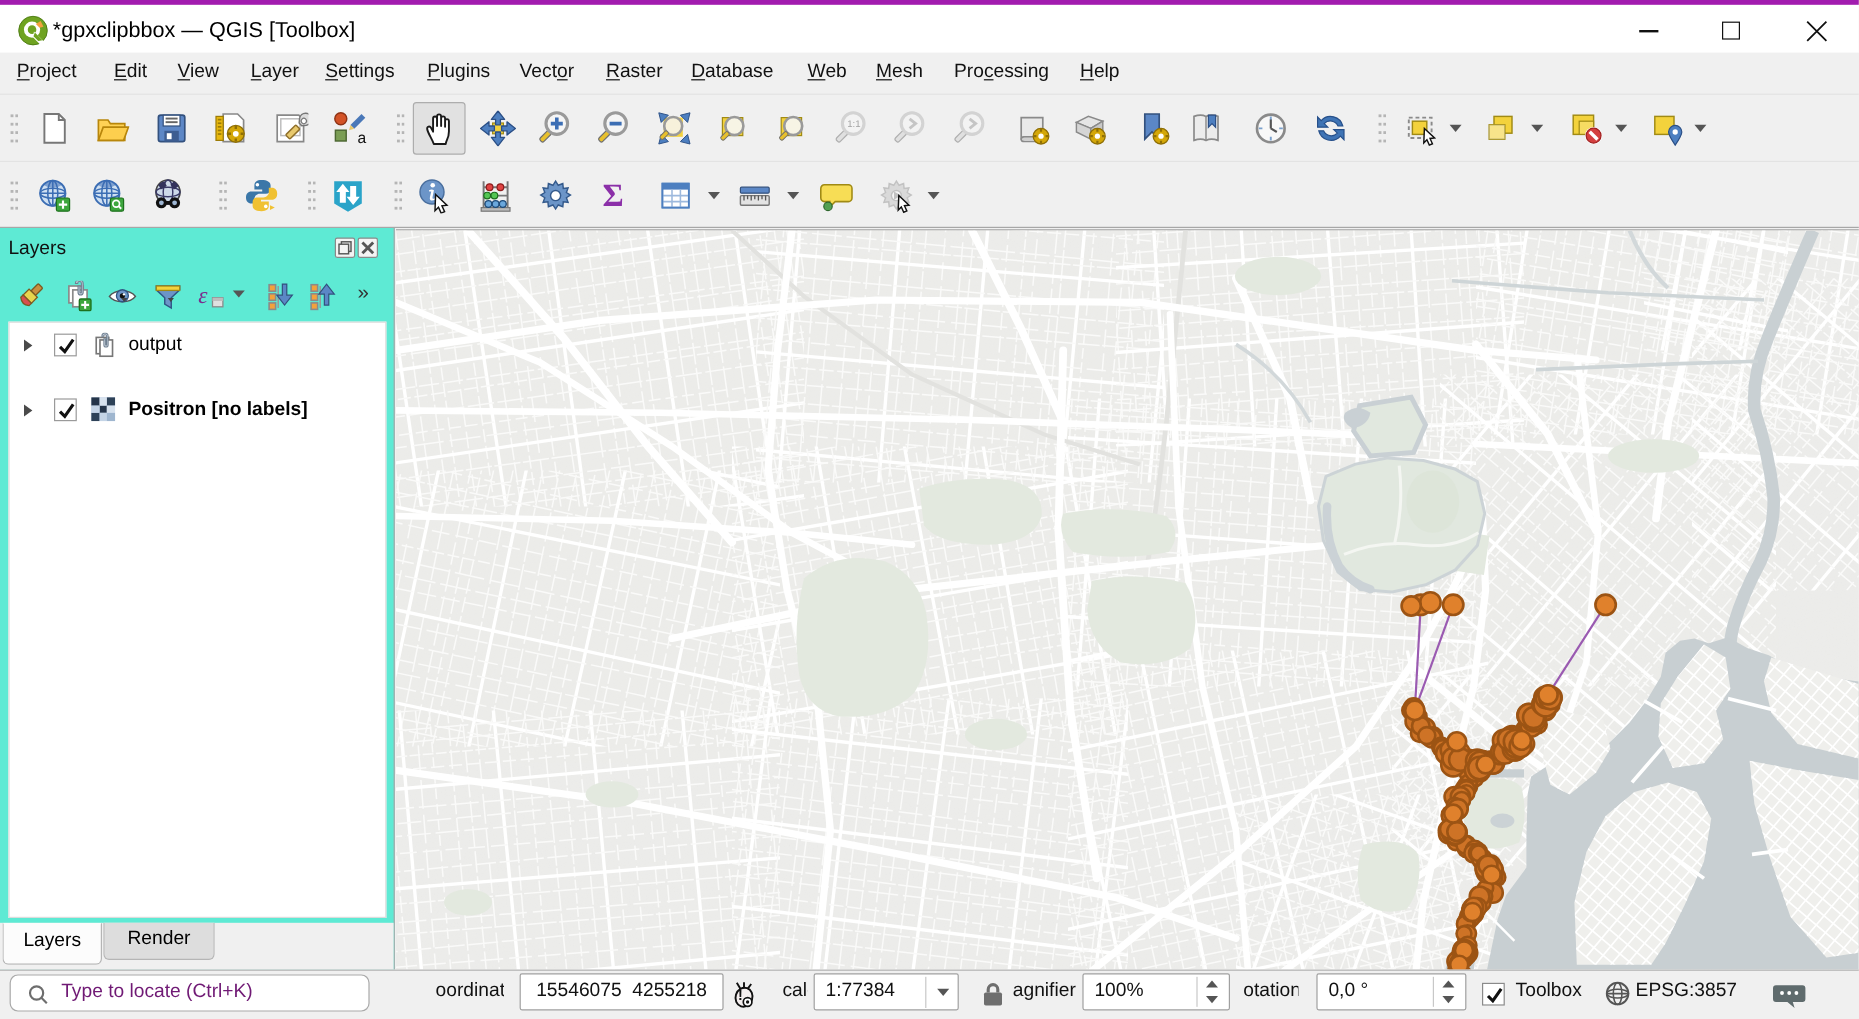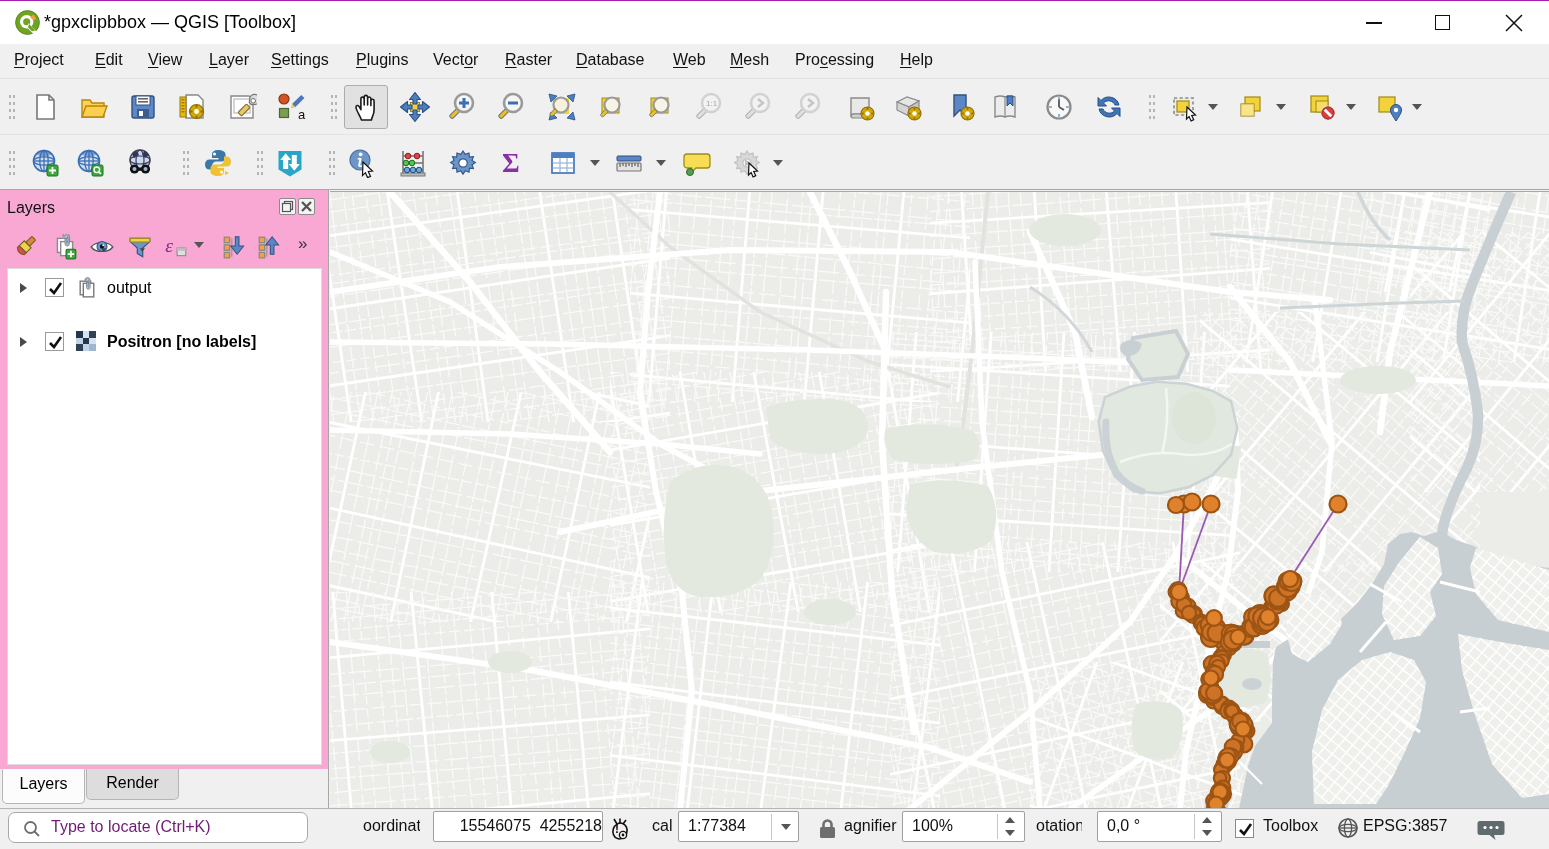--- a/index.html
+++ b/index.html
@@ -1,26 +1,26 @@
 <!DOCTYPE html>
 <html><head><meta charset="utf-8"><style>
 *{margin:0;padding:0;box-sizing:border-box}
 html,body{width:1549px;height:849px;overflow:hidden;font-family:"Liberation Sans",sans-serif;background:#f0f0f0}
 .abs{position:absolute}
-#titlebar{position:absolute;left:0;top:0;width:1549px;height:44px;background:#fff;border-top:1px solid #a21caf}
+#titlebar{position:absolute;left:0;top:0;width:1549px;height:44px;background:#fff;border-top:4px solid #a21caf}
 #title{position:absolute;left:44px;top:11px;font-size:18px;color:#000}
 #menubar{position:absolute;left:0;top:44px;width:1549px;height:34px;background:#f0f0f0;font-size:16px;color:#111}
 #menubar span{position:absolute;top:7px}
 #menubar u{text-decoration:underline;text-underline-offset:2px}
 #tb1{position:absolute;left:0;top:78px;width:1549px;height:56px;background:#f0f0f0;border-top:1px solid #e3e3e3}
 #tb2{position:absolute;left:0;top:134px;width:1549px;height:56px;background:#f0f0f0;border-top:1px solid #e3e3e3;border-bottom:1px solid #a7a7a7}
 .tbtn{position:absolute;top:13px;width:30px;height:30px}
 .grip{position:absolute;top:14px;width:7px;height:28px;background-image:radial-gradient(circle,#b5b5b5 1.2px,transparent 1.3px);background-size:4px 7px}
 .dd{position:absolute;top:25px;width:0;height:0;border-left:5px solid transparent;border-right:5px solid transparent;border-top:6px solid #555}
-#panel{position:absolute;left:0;top:190px;width:329px;height:618px;background:#f9a8d4;border-right:1px solid #a7a7a7}
+#panel{position:absolute;left:0;top:190px;width:329px;height:618px;background:#5eead4;border-right:1px solid #a7a7a7}
 #ptitle{position:absolute;left:7px;top:9px;font-size:16px;color:#111}
 .pbtn{position:absolute;top:8px;width:17px;height:17px;border:1px solid #8a8a8a;border-radius:2px;background:#f4f4f4}
 #ptools{position:absolute;left:0;top:34px;width:328px;height:44px}
 #tree{position:absolute;left:7px;top:78px;width:315px;height:497px;background:#fff;border:1px solid #dcdcdc}
 .trow{position:absolute;left:0;height:27px;width:100%;font-size:16px;color:#000}
 .tarrow{position:absolute;left:12px;top:8px;width:0;height:0;border-top:5.5px solid transparent;border-bottom:5.5px solid transparent;border-left:7px solid #4a4a4a}
 .tcheck{position:absolute;left:37px;top:3px;width:19px;height:19px;border:1px solid #9a9a9a;background:#fff}
 .tick{position:absolute;left:1px;top:1px}
 .ticon{position:absolute;left:68px;top:2px}
 .tlabel{position:absolute;left:99px;top:4px}
@@ -2170,21 +2170,21 @@
     </svg></div>
 <div id="status">
 <div id="locator">
       <svg class="abs" style="left:14px;top:7px" width="18" height="18" viewBox="0 0 18 18">
         <circle cx="7.5" cy="7.5" r="5.5" fill="none" stroke="#6e6e6e" stroke-width="1.8"></circle>
         <line x1="11.5" y1="11.5" x2="16" y2="16" stroke="#6e6e6e" stroke-width="1.8"></line>
       </svg>
       <span>Type to locate (Ctrl+K)</span>
     </div>
 <div class="slabel" style="left:363px;width:57px">oordinate</div>
-<div class="sfield" style="left:433px;width:170px;text-align:right;padding-top:5px">15546075&nbsp; 4255218</div>
+<div class="sfield" style="left:433px;width:170px;text-align:center;padding-top:5px">15546075&nbsp; 4255218</div>
 <div class="abs" style="left:607px;top:6px"><svg width="24" height="26" viewBox="0 0 24 26" xmlns="http://www.w3.org/2000/svg">
         <ellipse cx="13" cy="16" rx="7" ry="8" fill="#f4eeee" stroke="#111" stroke-width="1.6" transform="rotate(18 13 16)"></ellipse>
         <path d="M10 9 l-3 -5 M13 8.5 l0 -5 M16 9 l3 -4" stroke="#111" stroke-width="1.6"></path>
         <text x="8" y="18" font-family="Liberation Sans" font-size="12" font-weight="bold" fill="#111">!</text>
         <circle cx="16" cy="20" r="3.6" fill="#fff" stroke="#111" stroke-width="1.4"></circle>
         <circle cx="16" cy="20" r="1.4" fill="#111"></circle>
       </svg></div>
 <div class="slabel" style="left:652px;width:21px">cale</div>
 <div class="sfield" style="left:678px;width:121px;padding:5px 0 0 9px">1:77384<div class="abs" style="right:26px;top:2px;width:1px;height:26px;background:#c8c8c8"></div><div class="dd" style="right:7px;top:12px;border-top-color:#555"></div></div>
 <div class="abs" style="left:818px;top:9px"><svg width="19" height="21" viewBox="0 0 19 21" xmlns="http://www.w3.org/2000/svg">

